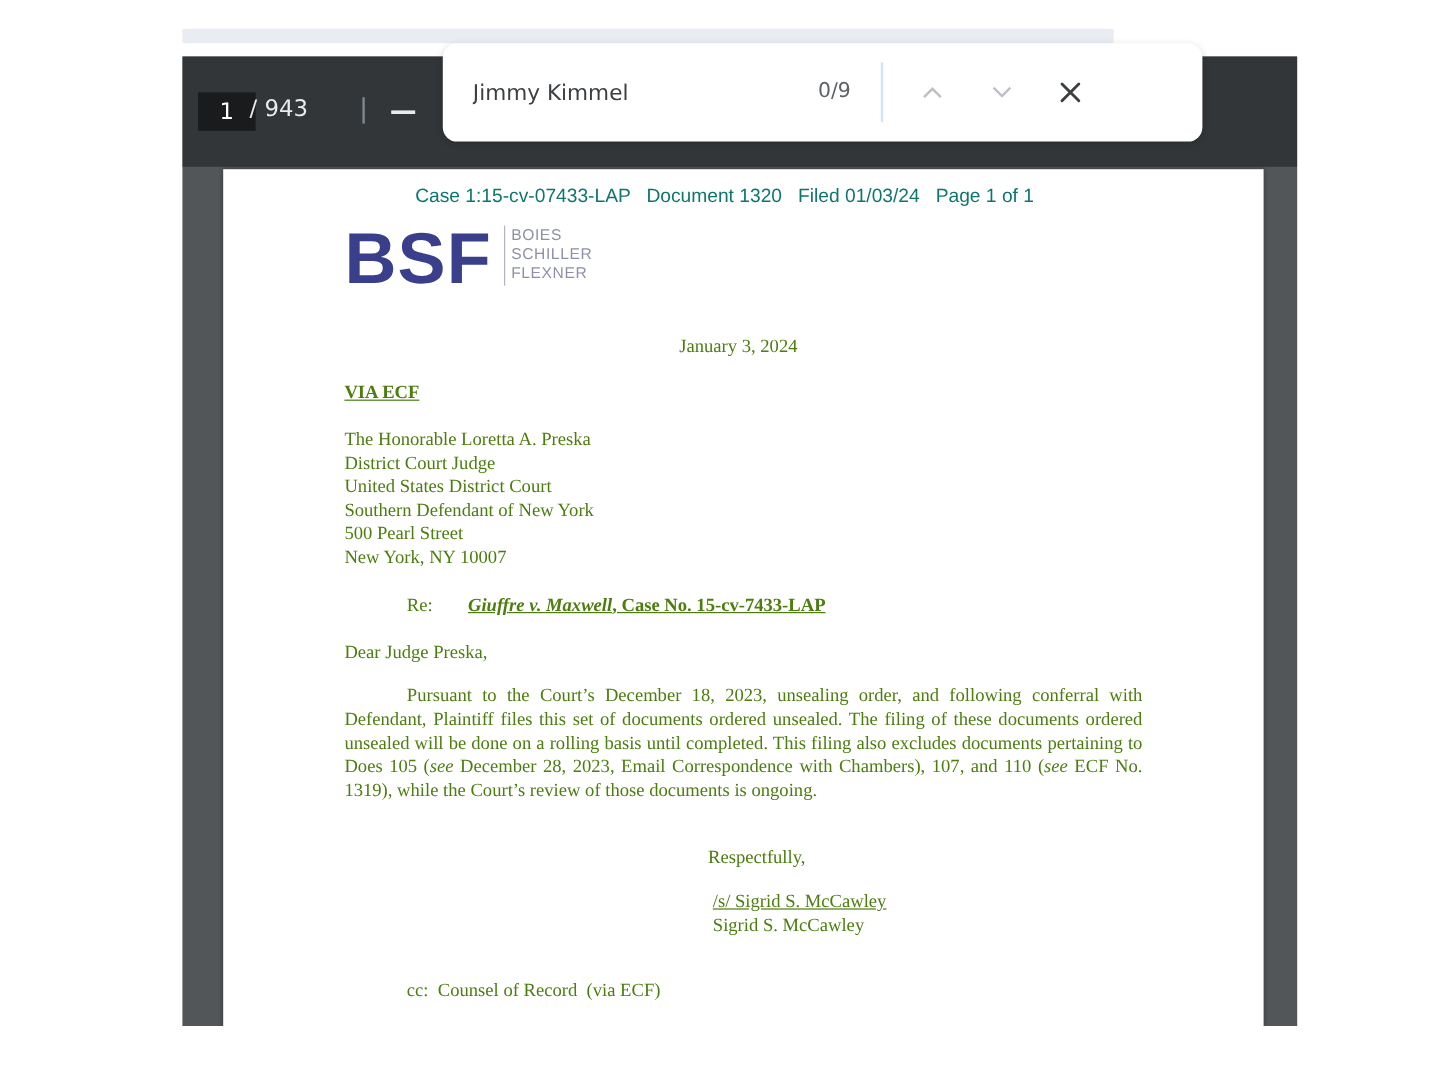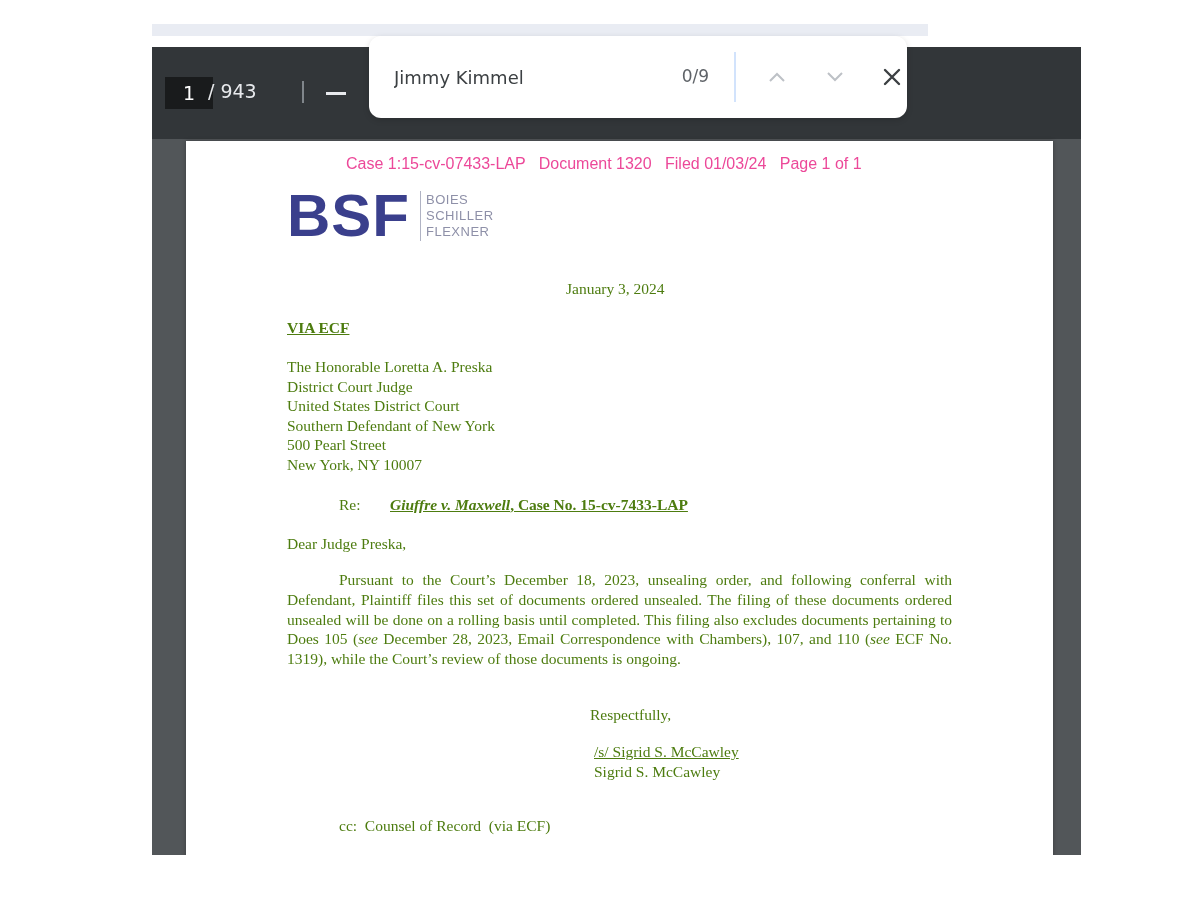--- a/index.html
+++ b/index.html
@@ -42,21 +42,21 @@
   }
   .zoom-out span { display: block; width: 20px; height: 3px; background: #e8eaed; }
 
   .page {
     position: absolute; left: 34px; top: 94px; width: 867px; height: 760px;
     background: #ffffff;
     box-shadow: 0 0 4px rgba(0,0,0,0.3);
   }
 
   .findbar {
-    position: absolute; left: 369px; top: 36px; width: 538px; height: 82px;
+    position: absolute; left: 369px; top: 36px; width: 633px; height: 82px;
     background: #ffffff; border-radius: 12px;
     box-shadow: 0 2px 6px rgba(0,0,0,0.15);
   }
   .find-input {
     position: absolute; left: 25px; top: 26px; width: 260px; height: 30px;
     border: none; outline: none; background: transparent;
     font-family: "DejaVu Sans", sans-serif; font-size: 18px; color: #3c4043;
     padding: 0;
   }
   .find-count {
@@ -68,24 +68,24 @@
     background: #d2e3fc;
   }
   .find-btn {
     position: absolute; top: 26px; width: 30px; height: 30px;
     display: flex; align-items: center; justify-content: center; cursor: pointer;
   }
 
   .doc { position: absolute; font-family: "Liberation Serif", serif; color: #4d7c0f; font-size: 15.5px; }
   .header-line {
     position: absolute; left: 346px; top: 155px;
-    font-family: "Liberation Sans", sans-serif; font-size: 16px; color: #ec4899;
+    font-family: "Liberation Sans", sans-serif; font-size: 16px; color: #0f766e;
     white-space: pre;
   }
-  .logo { position: absolute; left: 287px; top: 188px; display: flex; align-items: center; }
+  .logo { position: absolute; left: 287px; top: 188px; display: flex; align-items: flex-start; }
   .logo-letters {
     font-family: "Liberation Sans", sans-serif; font-weight: bold; font-size: 60px;
     color: #3a3f8c; letter-spacing: 1px; line-height: 56px;
   }
   .logo-sep { width: 1px; height: 50px; background: #b0b3c4; margin: 0 5px 0 10px; }
   .logo-words {
     font-family: "Liberation Sans", sans-serif; font-size: 13px; color: #8e90a8;
     line-height: 16px; letter-spacing: 0.5px;
   }
   .line { position: absolute; white-space: pre; line-height: 19.5px; }

